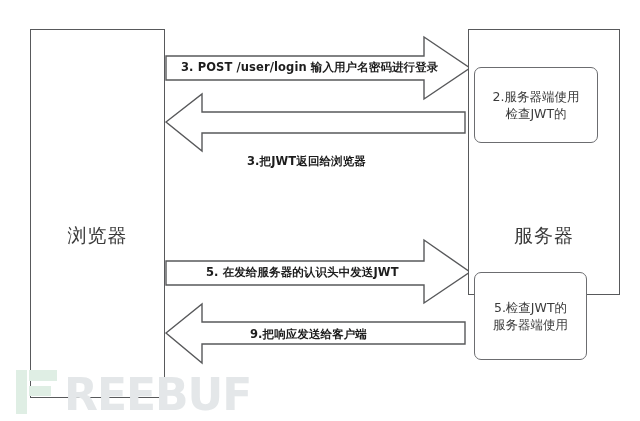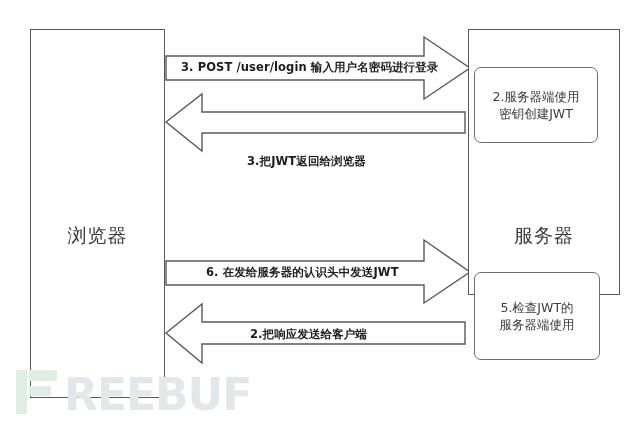--- a/index.html
+++ b/index.html
@@ -80,21 +80,21 @@
   #note-create-jwt {
     left: 474px;
     top: 55px;
     width: 124px;
     height: 76px;
     margin-top: 12px;
   }
   #note-verify-jwt {
     left: 474px;
     top: 272px;
-    width: 126px;
+    width: 113px;
     height: 88px;
   }
   .note-line { display: block; white-space: nowrap; }
 
   
   .arrow-label {
     position: absolute;
     font-size: 11.5px;
     font-weight: bold;
     color: #1c1c1c;
@@ -136,32 +136,32 @@
   <div class="lifeline-box" id="browser-lifeline">
     <span class="lifeline-label">浏览器</span>
   </div>
 
   <div class="lifeline-box" id="server-lifeline">
     <span class="lifeline-label">服务器</span>
   </div>
 
   <div class="note-box" id="note-create-jwt">
     <span class="note-line">2.服务器端使用</span>
-    <span class="note-line">密钥创建JWT</span>
+    <span class="note-line">检查JWT的</span>
   </div>
 
   <div class="note-box" id="note-verify-jwt">
     <span class="note-line">5.检查JWT的</span>
     <span class="note-line">服务器端使用</span>
   </div>
 
   <span class="arrow-label" id="label-step1">3. POST /user/login 输入用户名密码进行登录</span>
   <span class="arrow-label" id="label-step3">3.把JWT返回给浏览器</span>
-  <span class="arrow-label" id="label-step4">6. 在发给服务器的认识头中发送JWT</span>
-  <span class="arrow-label" id="label-step6">2.把响应发送给客户端</span>
+  <span class="arrow-label" id="label-step4">5. 在发给服务器的认识头中发送JWT</span>
+  <span class="arrow-label" id="label-step6">9.把响应发送给客户端</span>
 
   <svg id="watermark" viewBox="0 0 250 48">
     <g>
       <rect x="2" y="2" width="11" height="44" fill="#dfeee4"></rect>
       <rect x="15" y="2" width="28" height="11" fill="#dfeee4"></rect>
       <rect x="15" y="18" width="22" height="10" fill="#dfeee4"></rect>
     </g>
     <text id="watermark-text" x="50" y="42" font-family="'DejaVu Sans','Liberation Sans',sans-serif" font-size="44" font-weight="bold" fill="#e4e7e9" letter-spacing="-1">REEBUF</text>
   </svg>
 

